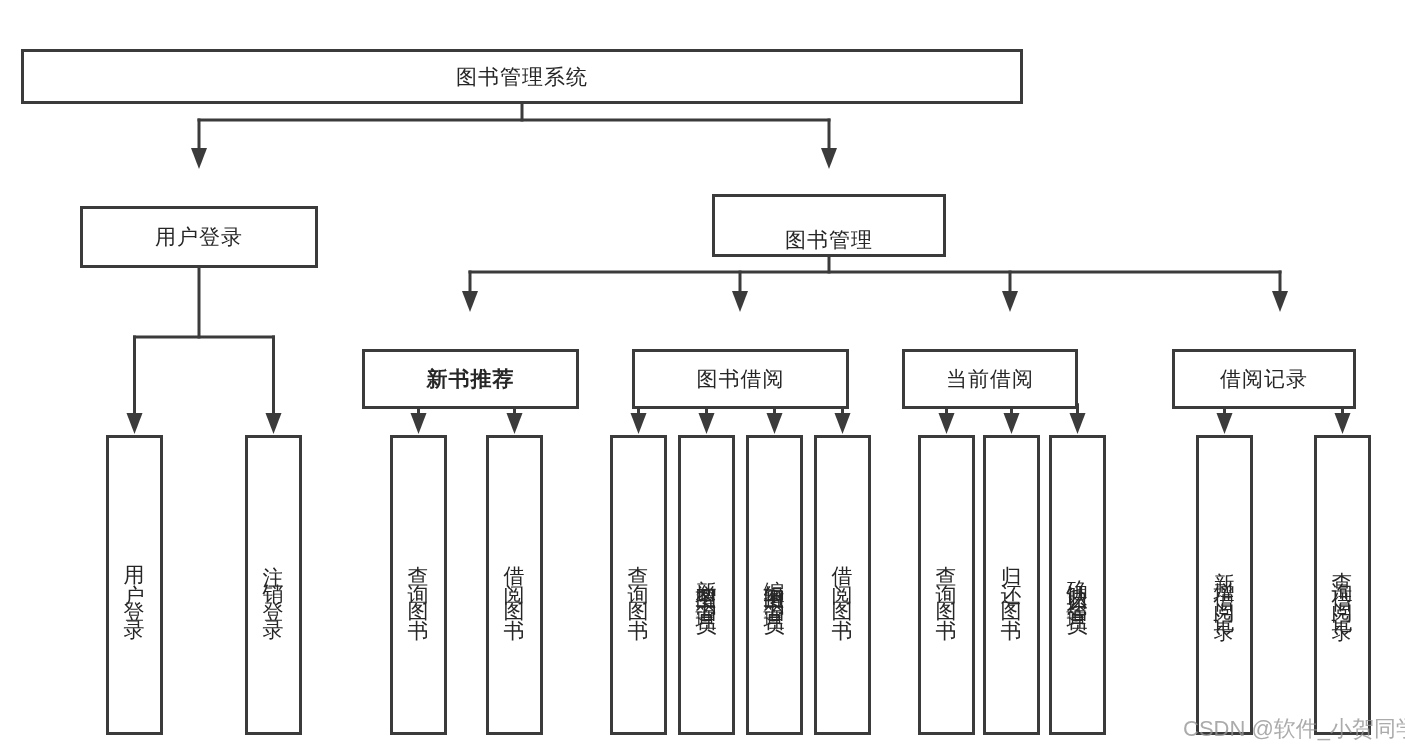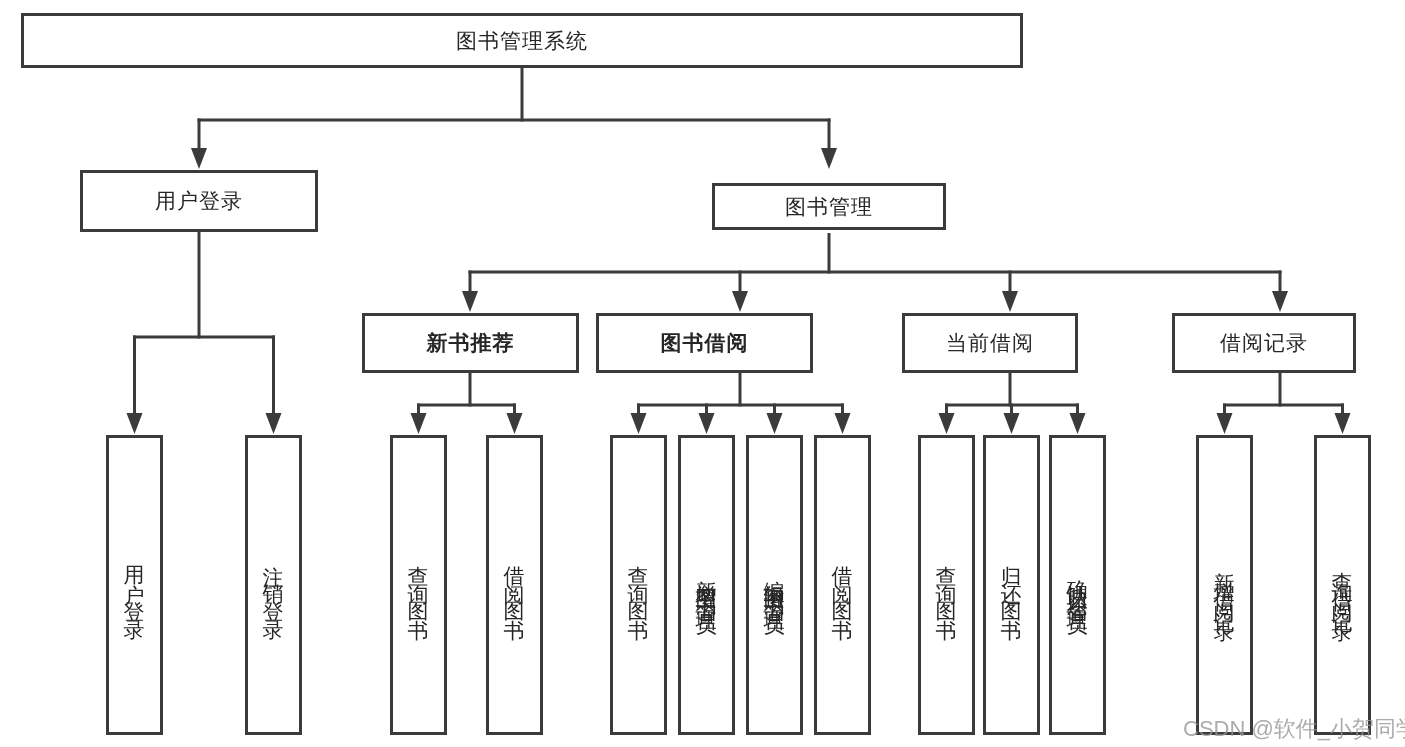--- a/index.html
+++ b/index.html
@@ -15,21 +15,21 @@
   .node {
     position: absolute;
     box-sizing: border-box;
     border: 3px solid #3b3b3b;
     background: #ffffff;
     color: #262626;
     display: flex;
     align-items: center;
     justify-content: center;
   }
-  .hbox { font-size: 21px; letter-spacing: 1px; }
+  .hbox { font-size: 21px; letter-spacing: 1px; margin-top: 36px; }
   .root { font-size: 21px; }
   .leaf span {
     writing-mode: vertical-rl;
     text-orientation: mixed;
     font-size: 21px;
     line-height: 1;
   }
   .sp4 span { letter-spacing: 18px; }
   .sp6 span { letter-spacing: 10px; }
   .sp9 span { letter-spacing: 5px; }
@@ -110,28 +110,28 @@
     <polygon points="1334.5,413 1350.5,413 1342.5,434" stroke="none"></polygon>
   </svg>
 
   <div class="node hbox root" style="left:21px; top:13px; width:1002px; height:55px;">
     <span>图书管理系统</span>
   </div>
 
   <div class="node hbox" style="left:80px; top:170px; width:238px; height:62px;">
     <span>用户登录</span>
   </div>
-  <div class="node hbox" style="left:712px; top:183px; width:234px; height:47px;">
+  <div class="node hbox" style="left:712px; top:158px; width:234px; height:63px;align-items:flex-end;">
     <span>图书管理</span>
   </div>
 
   <div class="node hbox" style="left:362px; top:313px; width:217px; height:60px;font-weight:bold;">
     <span>新书推荐</span>
   </div>
-  <div class="node hbox" style="left:596px; top:313px; width:217px; height:60px;font-weight:bold;">
+  <div class="node hbox" style="left:632px; top:313px; width:217px; height:60px;">
     <span>图书借阅</span>
   </div>
   <div class="node hbox" style="left:902px; top:313px; width:176px; height:60px;">
     <span>当前借阅</span>
   </div>
   <div class="node hbox" style="left:1172px; top:313px; width:184px; height:60px;">
     <span>借阅记录</span>
   </div>
 
   <div class="node leaf sp4" style="left:106px; top:435px; width:57px; height:300px;">

